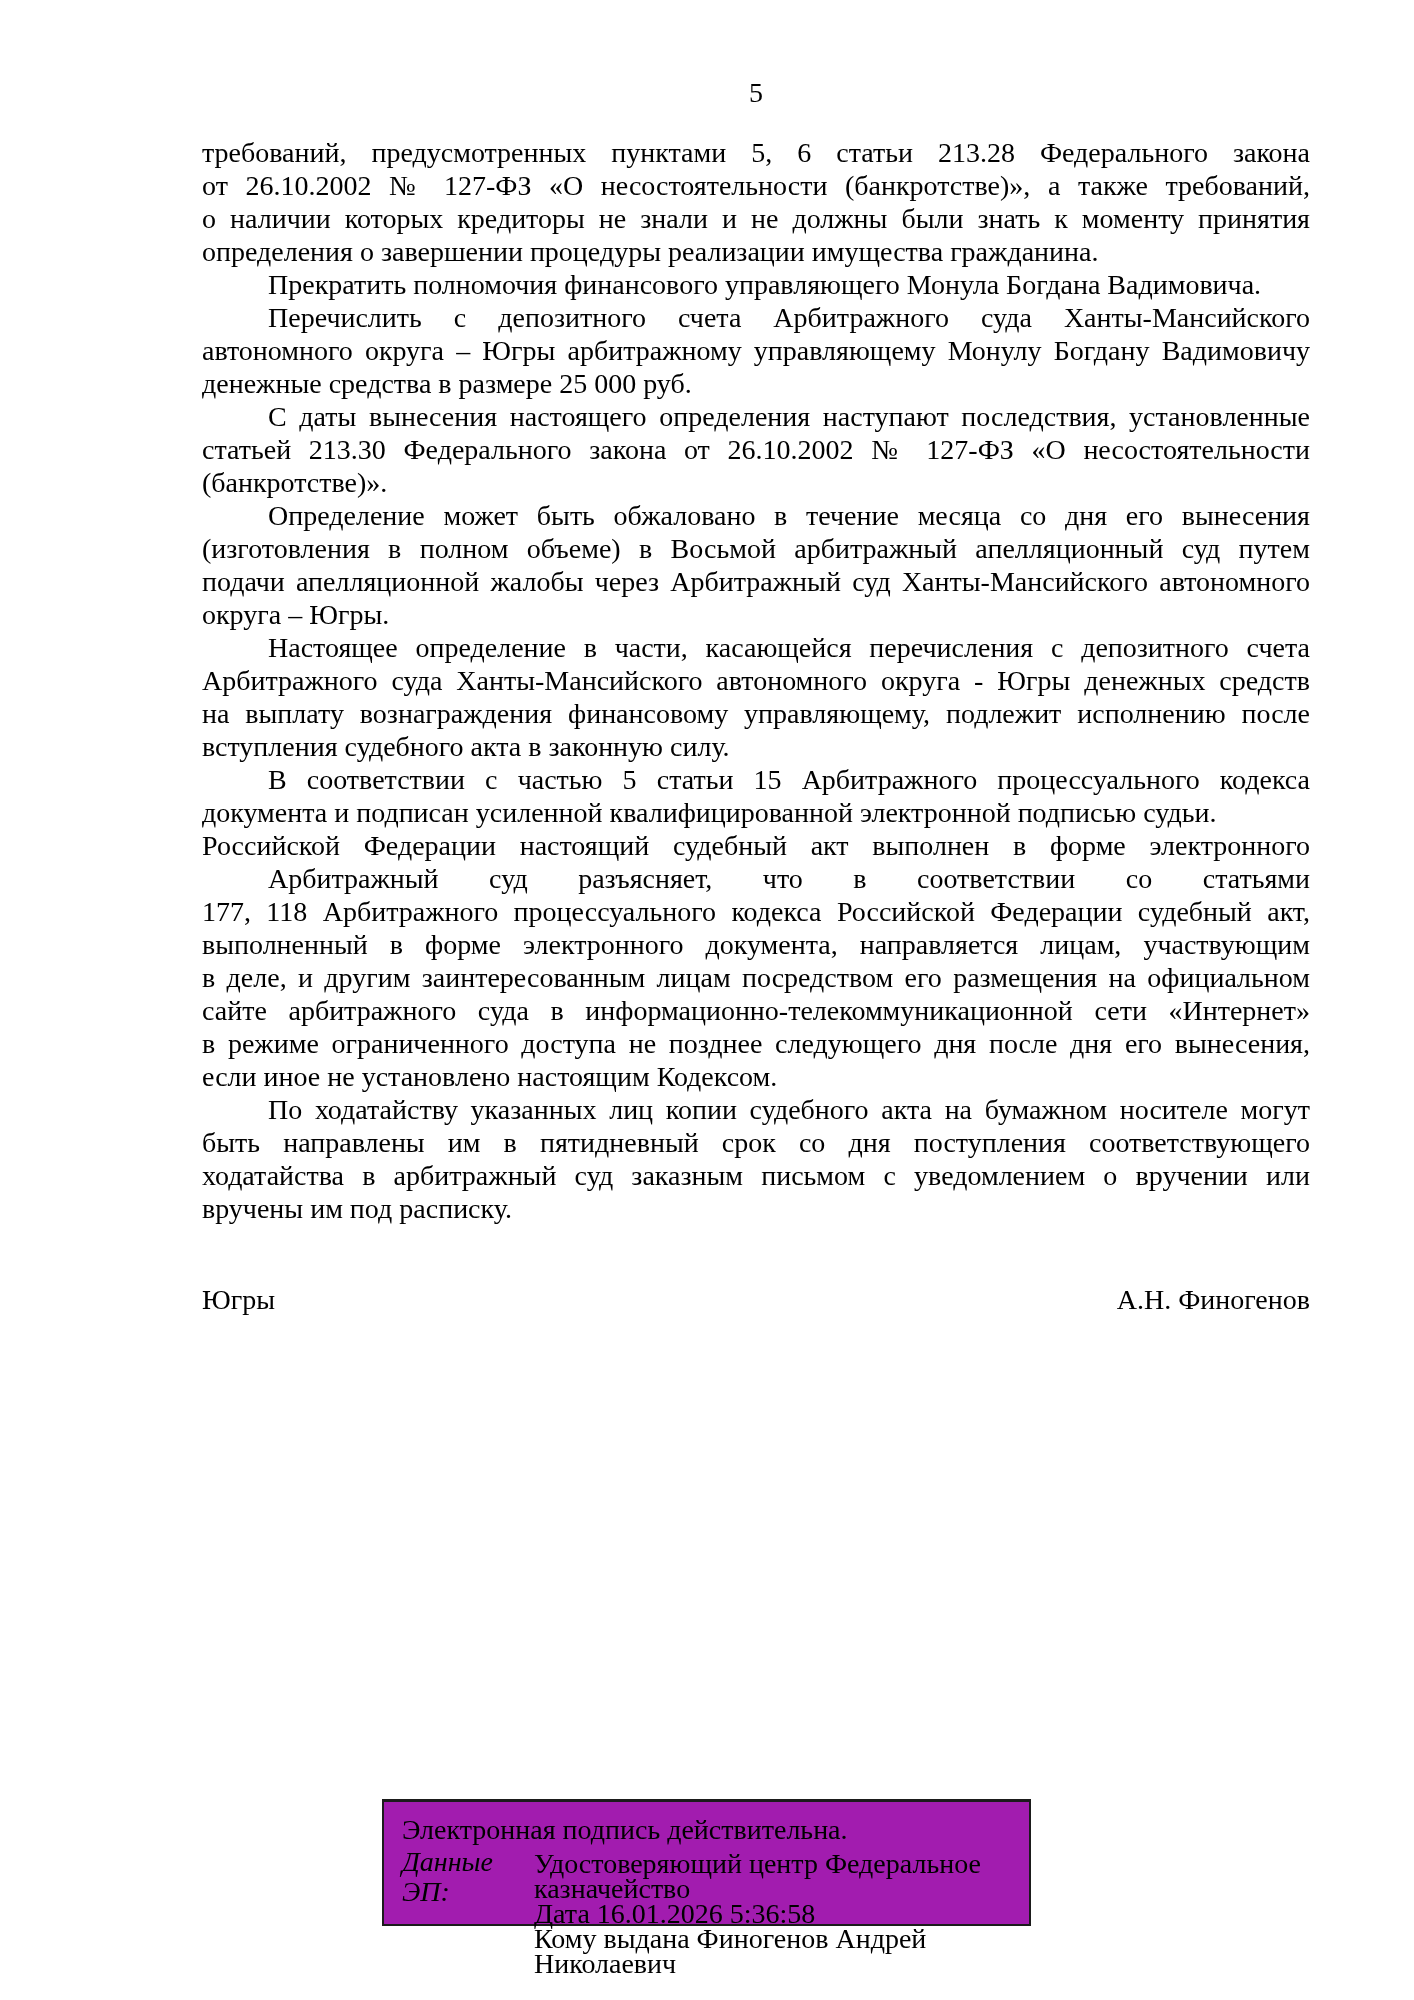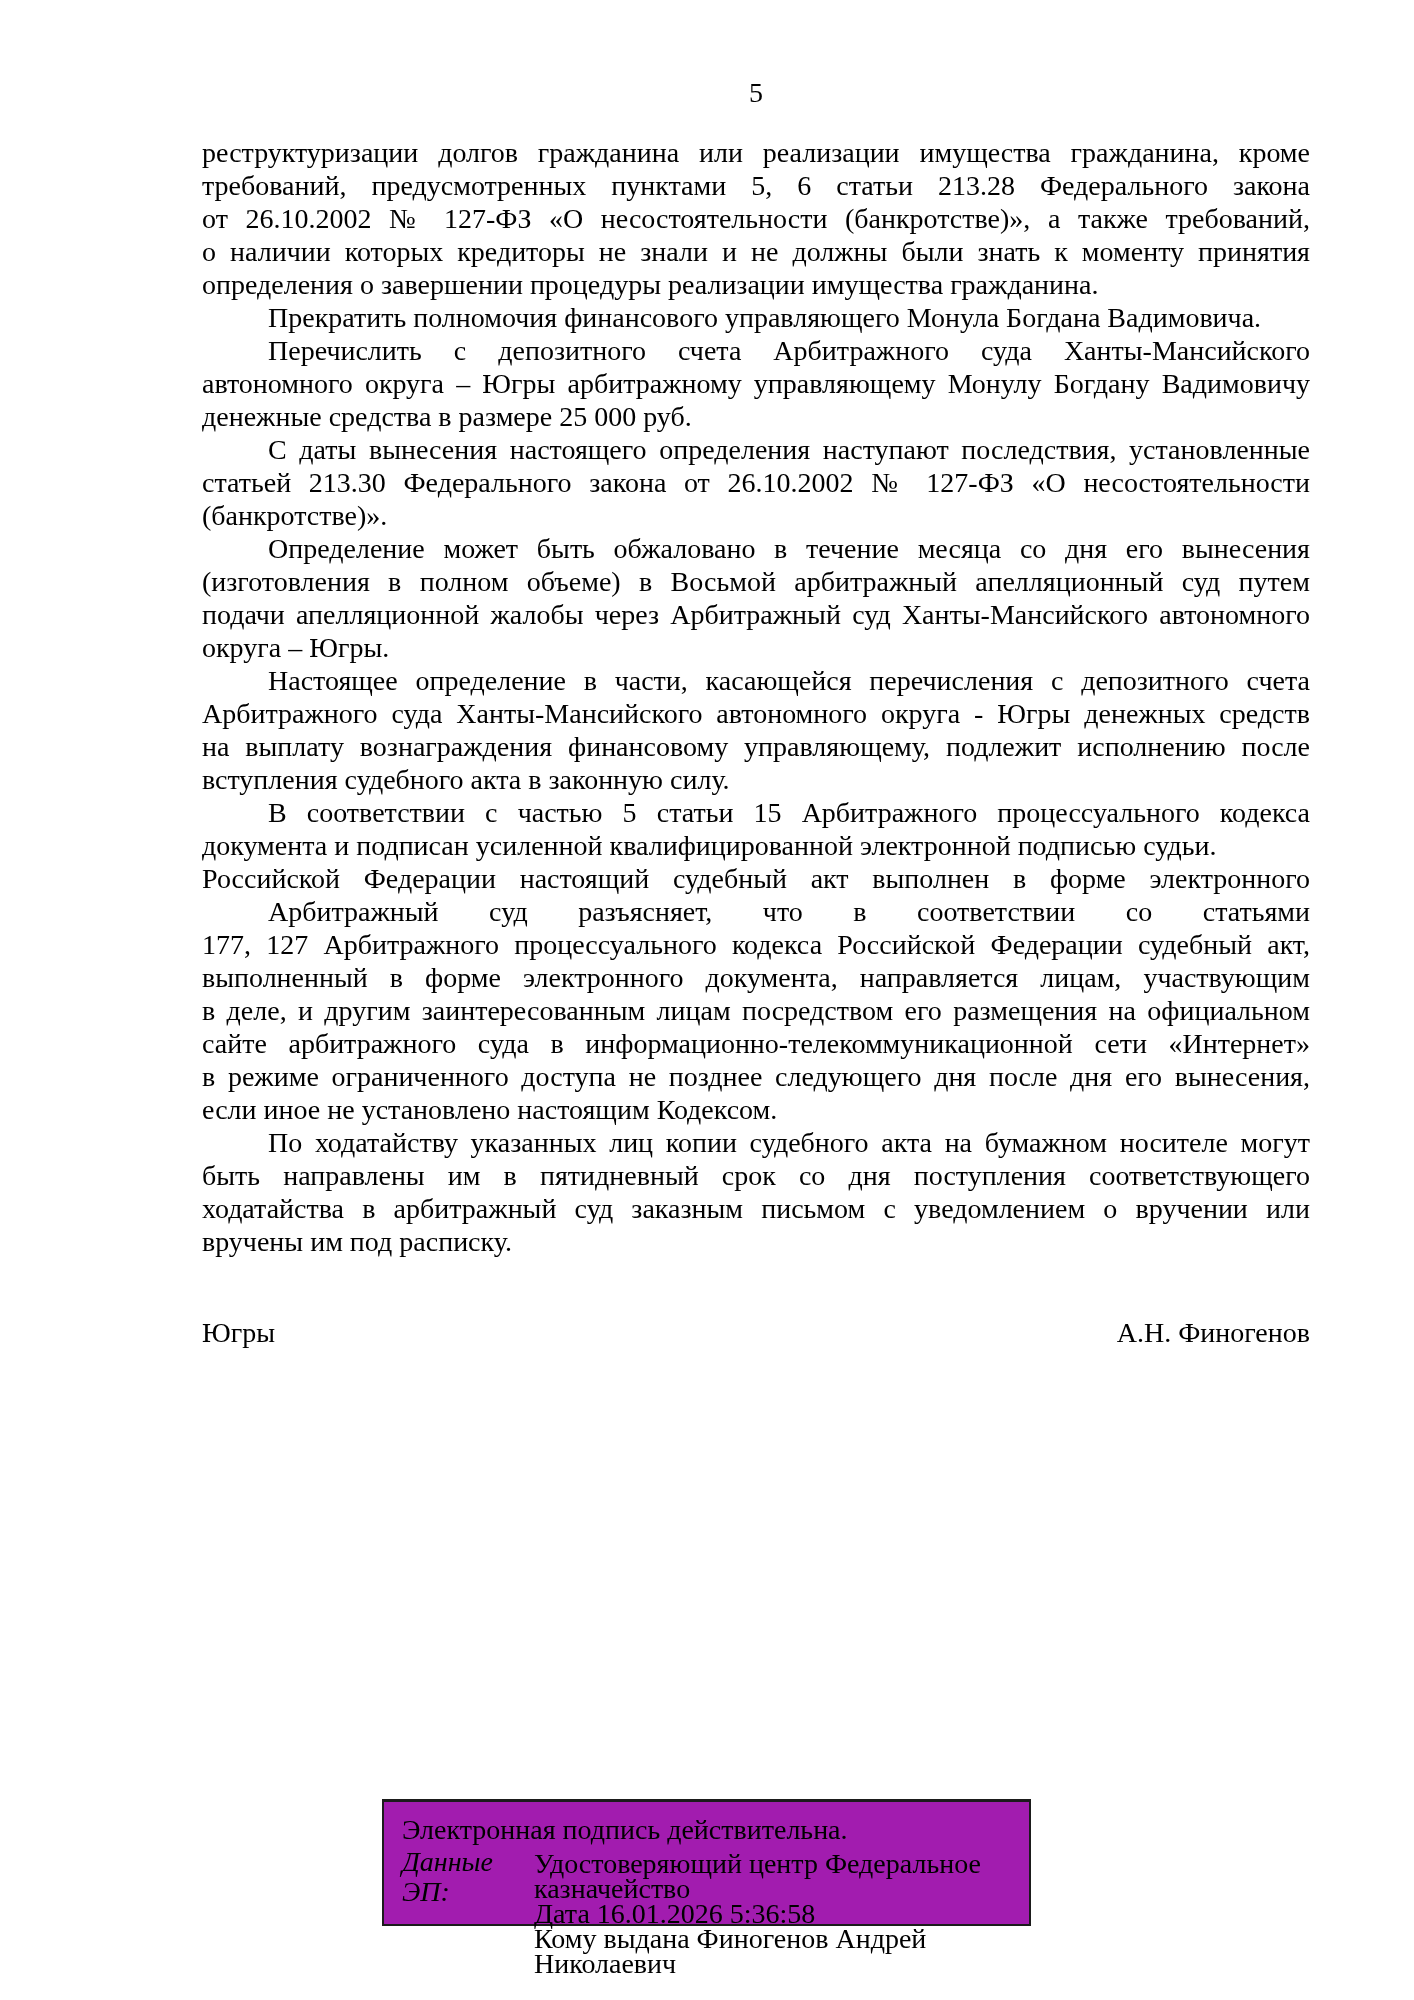--- a/index.html
+++ b/index.html
@@ -86,21 +86,20 @@
 </style>
 </head>
 <body>
 
 <div class="page">
   <div class="column">
     <div class="page-number">5</div>
 
     <div class="body">
         <div>
-          <div class="line">реструктуризации долгов гражданина или реализации имущества гражданина, кроме</div>
           <div class="line">требований, предусмотренных пунктами 5, 6 статьи 213.28 Федерального закона</div>
           <div class="line">от 26.10.2002 № 127-ФЗ «О несостоятельности (банкротстве)», а также требований,</div>
           <div class="line">о наличии которых кредиторы не знали и не должны были знать к моменту принятия</div>
           <div class="line para-end">определения о завершении процедуры реализации имущества гражданина.</div>
         </div>
         <div>
           <div class="line para-end indent">Прекратить полномочия финансового управляющего Монула Богдана Вадимовича.</div>
         </div>
         <div>
           <div class="line indent">Перечислить с депозитного счета Арбитражного суда Ханты-Мансийского</div>
@@ -124,21 +123,21 @@
           <div class="line">на выплату вознаграждения финансовому управляющему, подлежит исполнению после</div>
           <div class="line para-end">вступления судебного акта в законную силу.</div>
         </div>
         <div>
           <div class="line indent">В соответствии с частью 5 статьи 15 Арбитражного процессуального кодекса</div>
           <div class="line para-end">документа и подписан усиленной квалифицированной электронной подписью судьи.</div>
           <div class="line">Российской Федерации настоящий судебный акт выполнен в форме электронного</div>
         </div>
         <div>
           <div class="line indent">Арбитражный суд разъясняет, что в соответствии со статьями</div>
-          <div class="line">177, 127 Арбитражного процессуального кодекса Российской Федерации судебный акт,</div>
+          <div class="line">177, 118 Арбитражного процессуального кодекса Российской Федерации судебный акт,</div>
           <div class="line">выполненный в форме электронного документа, направляется лицам, участвующим</div>
           <div class="line">в деле, и другим заинтересованным лицам посредством его размещения на официальном</div>
           <div class="line">сайте арбитражного суда в информационно-телекоммуникационной сети «Интернет»</div>
           <div class="line">в режиме ограниченного доступа не позднее следующего дня после дня его вынесения,</div>
           <div class="line para-end">если иное не установлено настоящим Кодексом.</div>
         </div>
         <div>
           <div class="line indent">По ходатайству указанных лиц копии судебного акта на бумажном носителе могут</div>
           <div class="line">быть направлены им в пятидневный срок со дня поступления соответствующего</div>
           <div class="line">ходатайства в арбитражный суд заказным письмом с уведомлением о вручении или</div>

